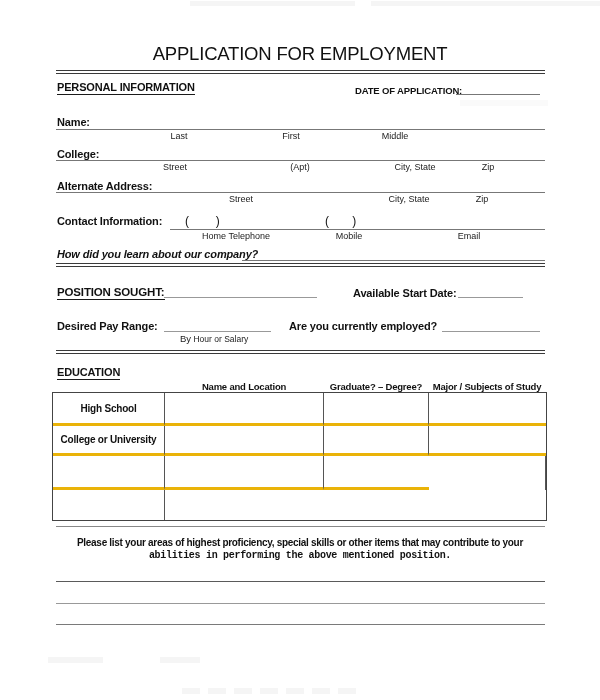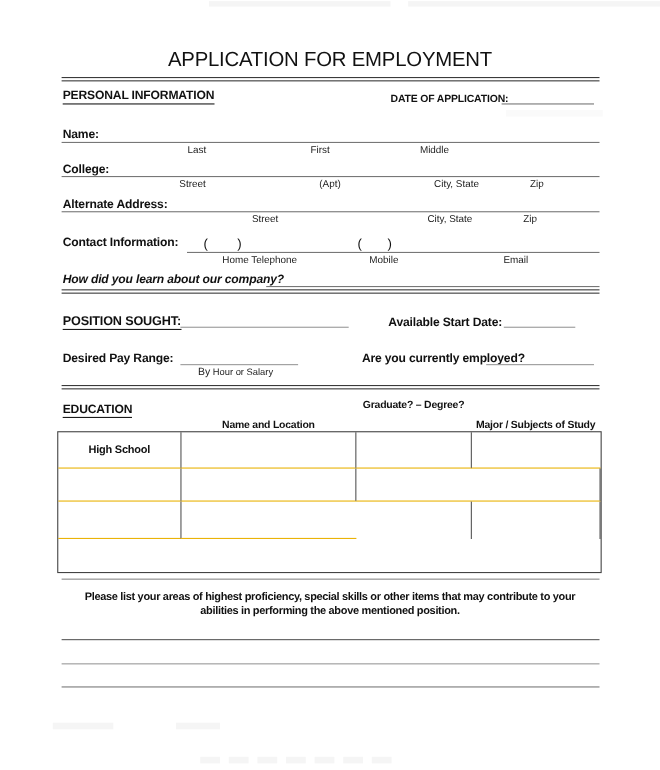--- a/index.html
+++ b/index.html
@@ -26,21 +26,21 @@
   .rule-s { position:absolute; left:56px; width:489px; height:0; border-bottom:1px solid #888; }
   .paren { position:absolute; font-size:12px; color:#111; white-space:pre; }
   .paycap { position:absolute; font-size:8.5px; color:#222; white-space:nowrap; }
   .paycap .by { font-size:9.5px; }
   .etable {
     position:absolute; left:52px; top:392px;
     display:grid; grid-template-columns:112px 159px 105px 117px;
     grid-template-rows:33px 30px 34px 30px;
     border:1px solid #444;
   }
-  .ecell { border-right:1px solid #555; border-bottom:1px solid #eab308; }
+  .ecell { border-right:1px solid #555; border-bottom:3px solid #eab308; }
   .ecell.lastcol { border-right:none; }
   .ecell.lastrow { border-bottom:none; }
   .ecell.rowlabel {
     display:flex; align-items:center; justify-content:center; text-align:center;
     font-weight:bold; font-size:10px; letter-spacing:-0.2px; white-space:pre-line; color:#111;
   }
   .instr { position:absolute; left:0; width:600px; text-align:center;
     font-weight:bold; font-size:10px; letter-spacing:-0.3px; color:#111; white-space:nowrap; }
   .artifact { position:absolute; background:#f5f5f5; }
   .artifact.faint { background:#fafafa; }
@@ -93,53 +93,54 @@
   <div class="rule-d" style="top:263px;"></div>
 
   <div class="lbl uline" style="left:57px; top:286px; font-size:11.5px;">POSITION SOUGHT:</div>
   <div class="fline light" style="left:164px; top:297px; width:153px;"></div>
   <div class="lbl" style="left:353px; top:287px;">Available Start Date:</div>
   <div class="fline light" style="left:458px; top:297px; width:65px;"></div>
 
   <div class="lbl" style="left:57px; top:320px;">Desired Pay Range:</div>
   <div class="fline light" style="left:164px; top:331px; width:107px;"></div>
   <div class="paycap" style="left:180px; top:333px;"><span class="by">By</span><span> Hour or Salary</span></div>
-  <div class="lbl" style="left:289px; top:320px;margin-left:40px;">Are you currently employed?</div>
+  <div class="lbl" style="left:289px; top:320px;">Are you currently employed?</div>
   <div class="fline light" style="left:442px; top:331px; width:98px;"></div>
 
   <div class="rule-d" style="top:350px;"></div>
 
   <div class="lbl uline" style="left:57px; top:366px;">EDUCATION</div>
   <div class="cap hdr" style="left:244px; top:381px;">Name and Location</div>
-  <div class="cap hdr" style="left:376px; top:363px;text-align:center;">Graduate? – Degree?</div>
+  <div class="cap hdr" style="left:376px; top:381px;text-align:center;">Graduate? – Degree?</div>
   <div class="cap hdr" style="left:487px; top:381px;">Major / Subjects of Study</div>
 
   <div class="etable">
     <div class="ecell rowlabel">High School</div>
     <div class="ecell"></div>
     <div class="ecell"></div>
     <div class="ecell lastcol"></div>
 
+    <div class="ecell rowlabel">College or University</div>
     <div class="ecell"></div>
     <div class="ecell"></div>
     <div class="ecell lastcol"></div>
 
     <div class="ecell"></div>
     <div class="ecell"></div>
     <div class="ecell lastcol"></div>
 
     <div class="ecell lastrow"></div>
     <div class="ecell lastrow"></div>
     <div class="ecell lastcol lastrow"></div>
   </div>
 
   <div class="rule-s" style="top:526px;"></div>
 
   <div class="instr" style="top:537px;">Please list your areas of highest proficiency, special skills or other items that may contribute to your</div>
-  <div class="instr" style="top:550px;">abilities in performing the above mentioned position.</div>
+  <div class="instr" style="top:550px;font-family:Liberation Mono, monospace;">abilities in performing the above mentioned position.</div>
 
   <div class="fline dark" style="left:56px; top:581px; width:489px;"></div>
   <div class="fline light" style="left:56px; top:603px; width:489px;"></div>
   <div class="fline mid" style="left:56px; top:624px; width:489px;"></div>
 
   <div class="artifact" style="left:48px; top:657px; width:55px; height:6px;"></div>
   <div class="artifact" style="left:160px; top:657px; width:40px; height:6px;"></div>
   <div class="artifact" style="left:182px; top:688px; width:18px; height:6px;"></div>
   <div class="artifact" style="left:208px; top:688px; width:18px; height:6px;"></div>
   <div class="artifact" style="left:234px; top:688px; width:18px; height:6px;"></div>

